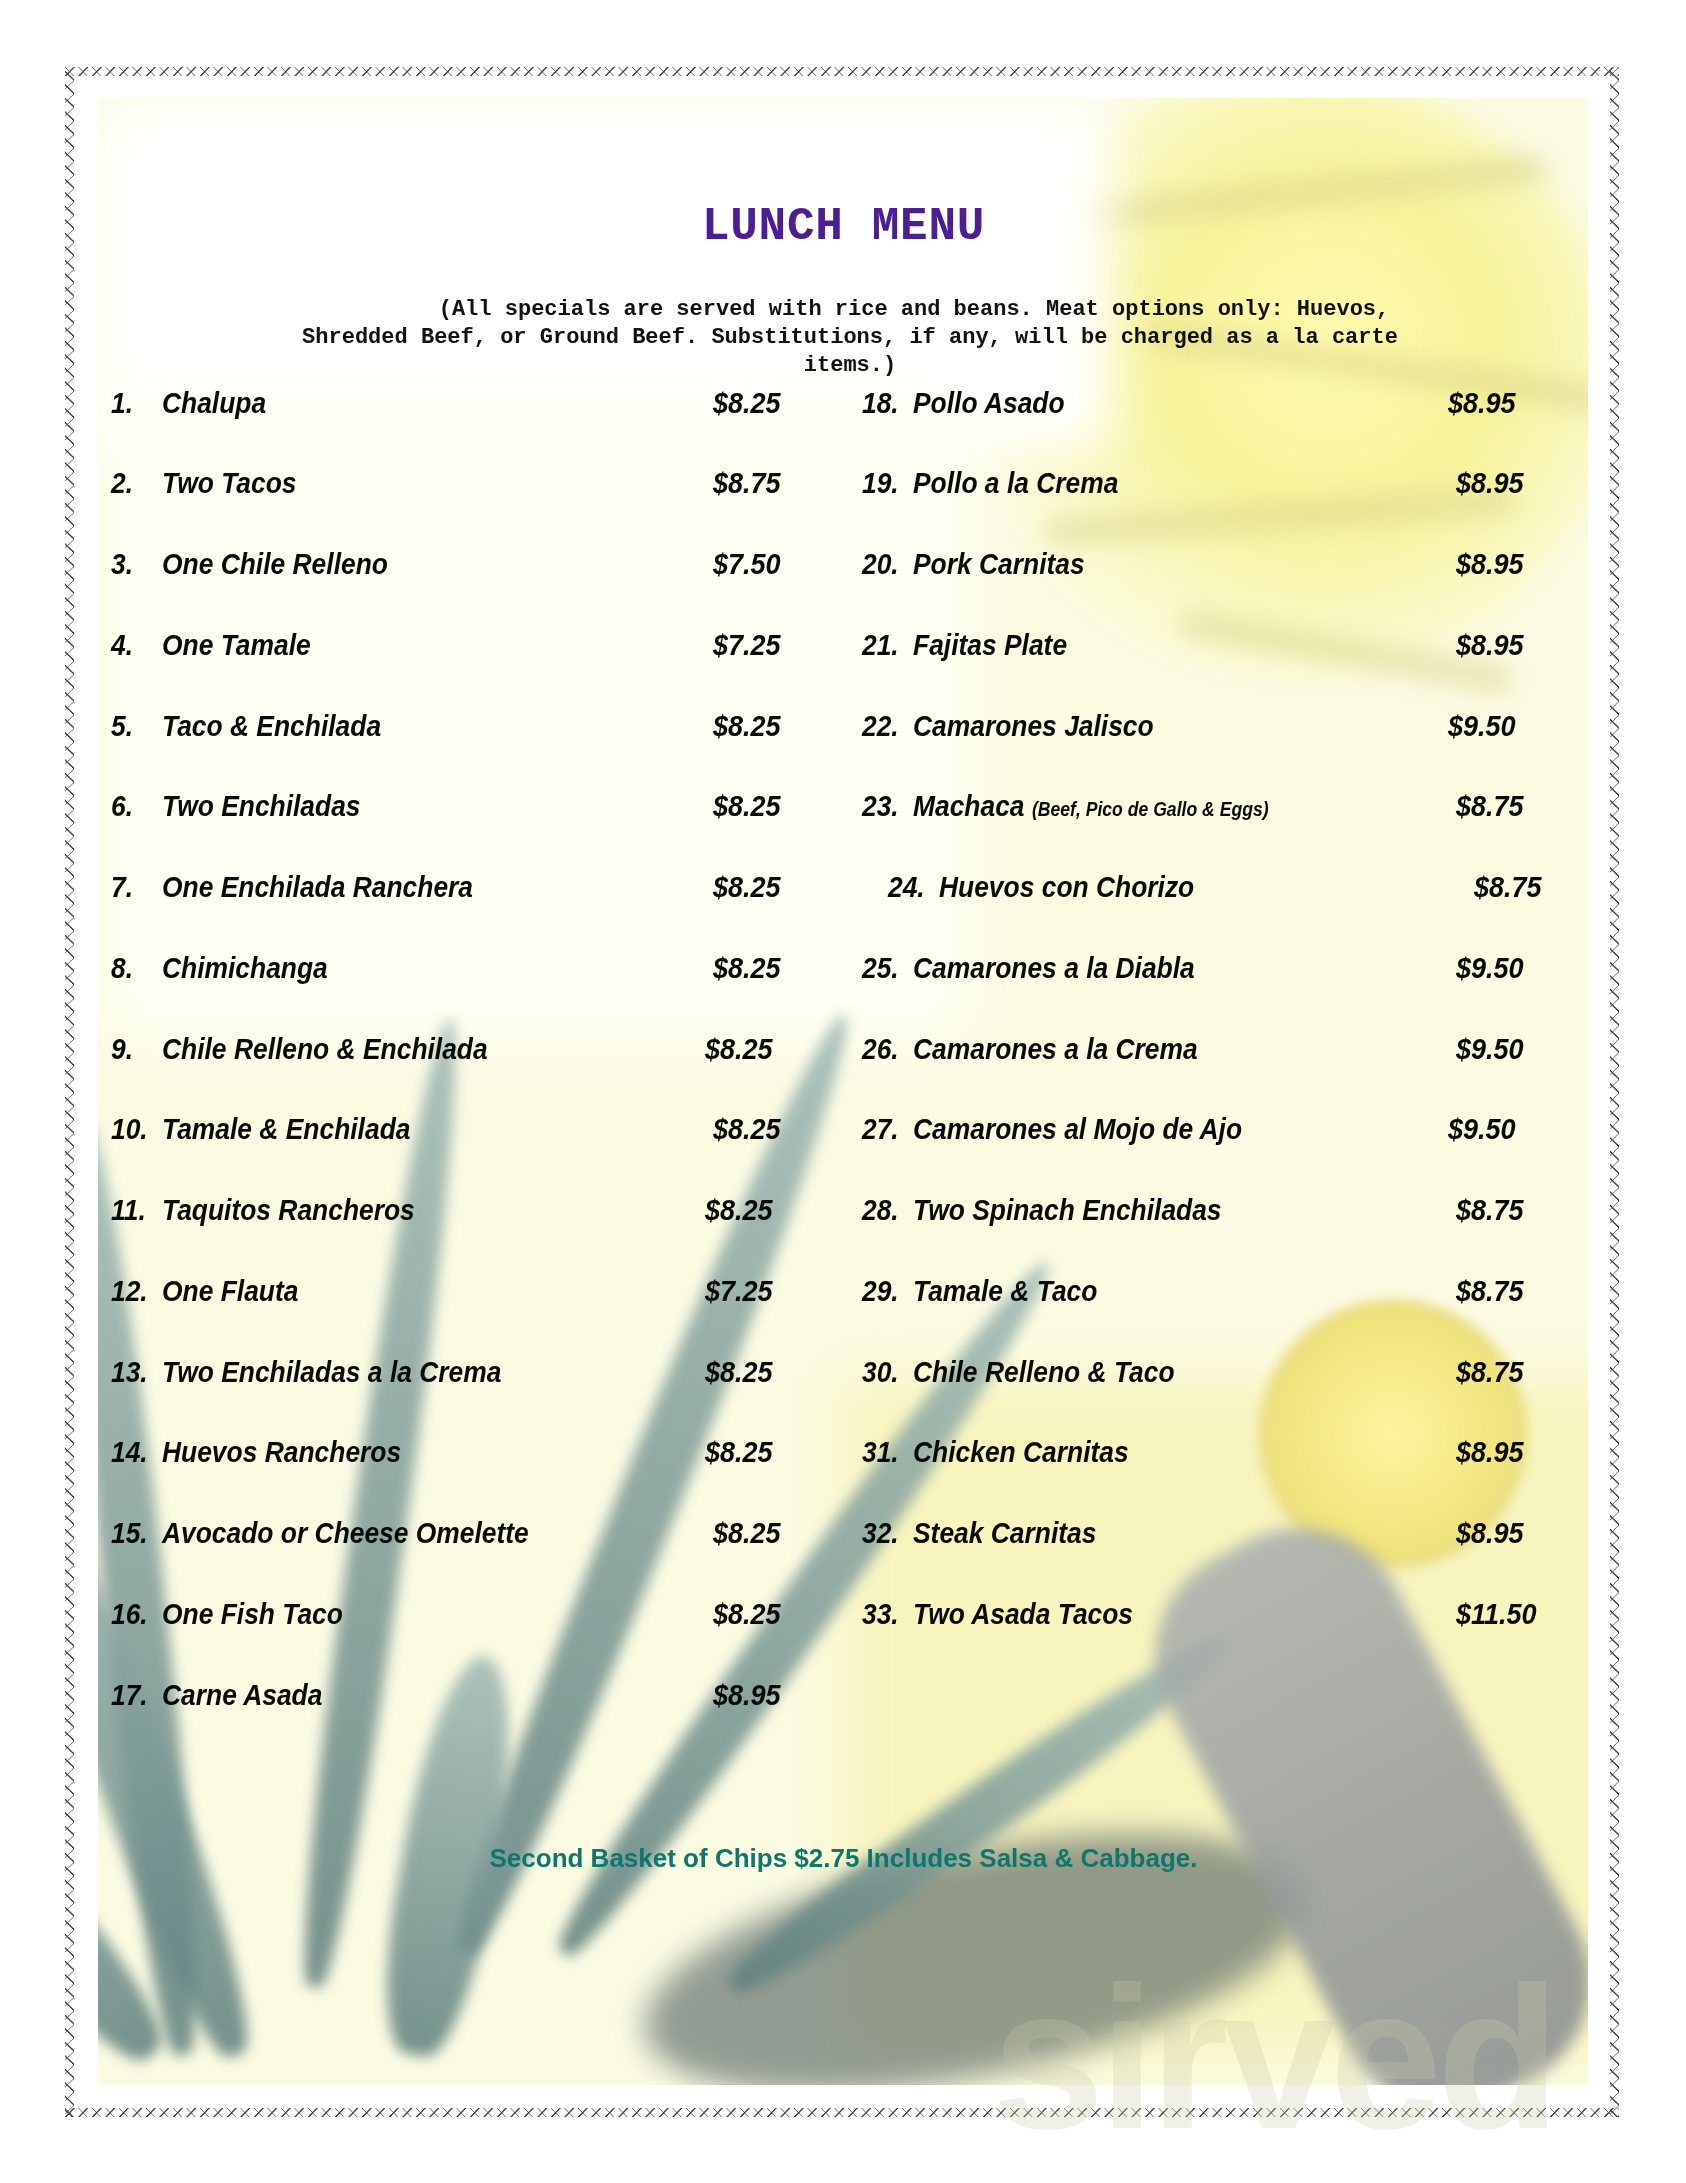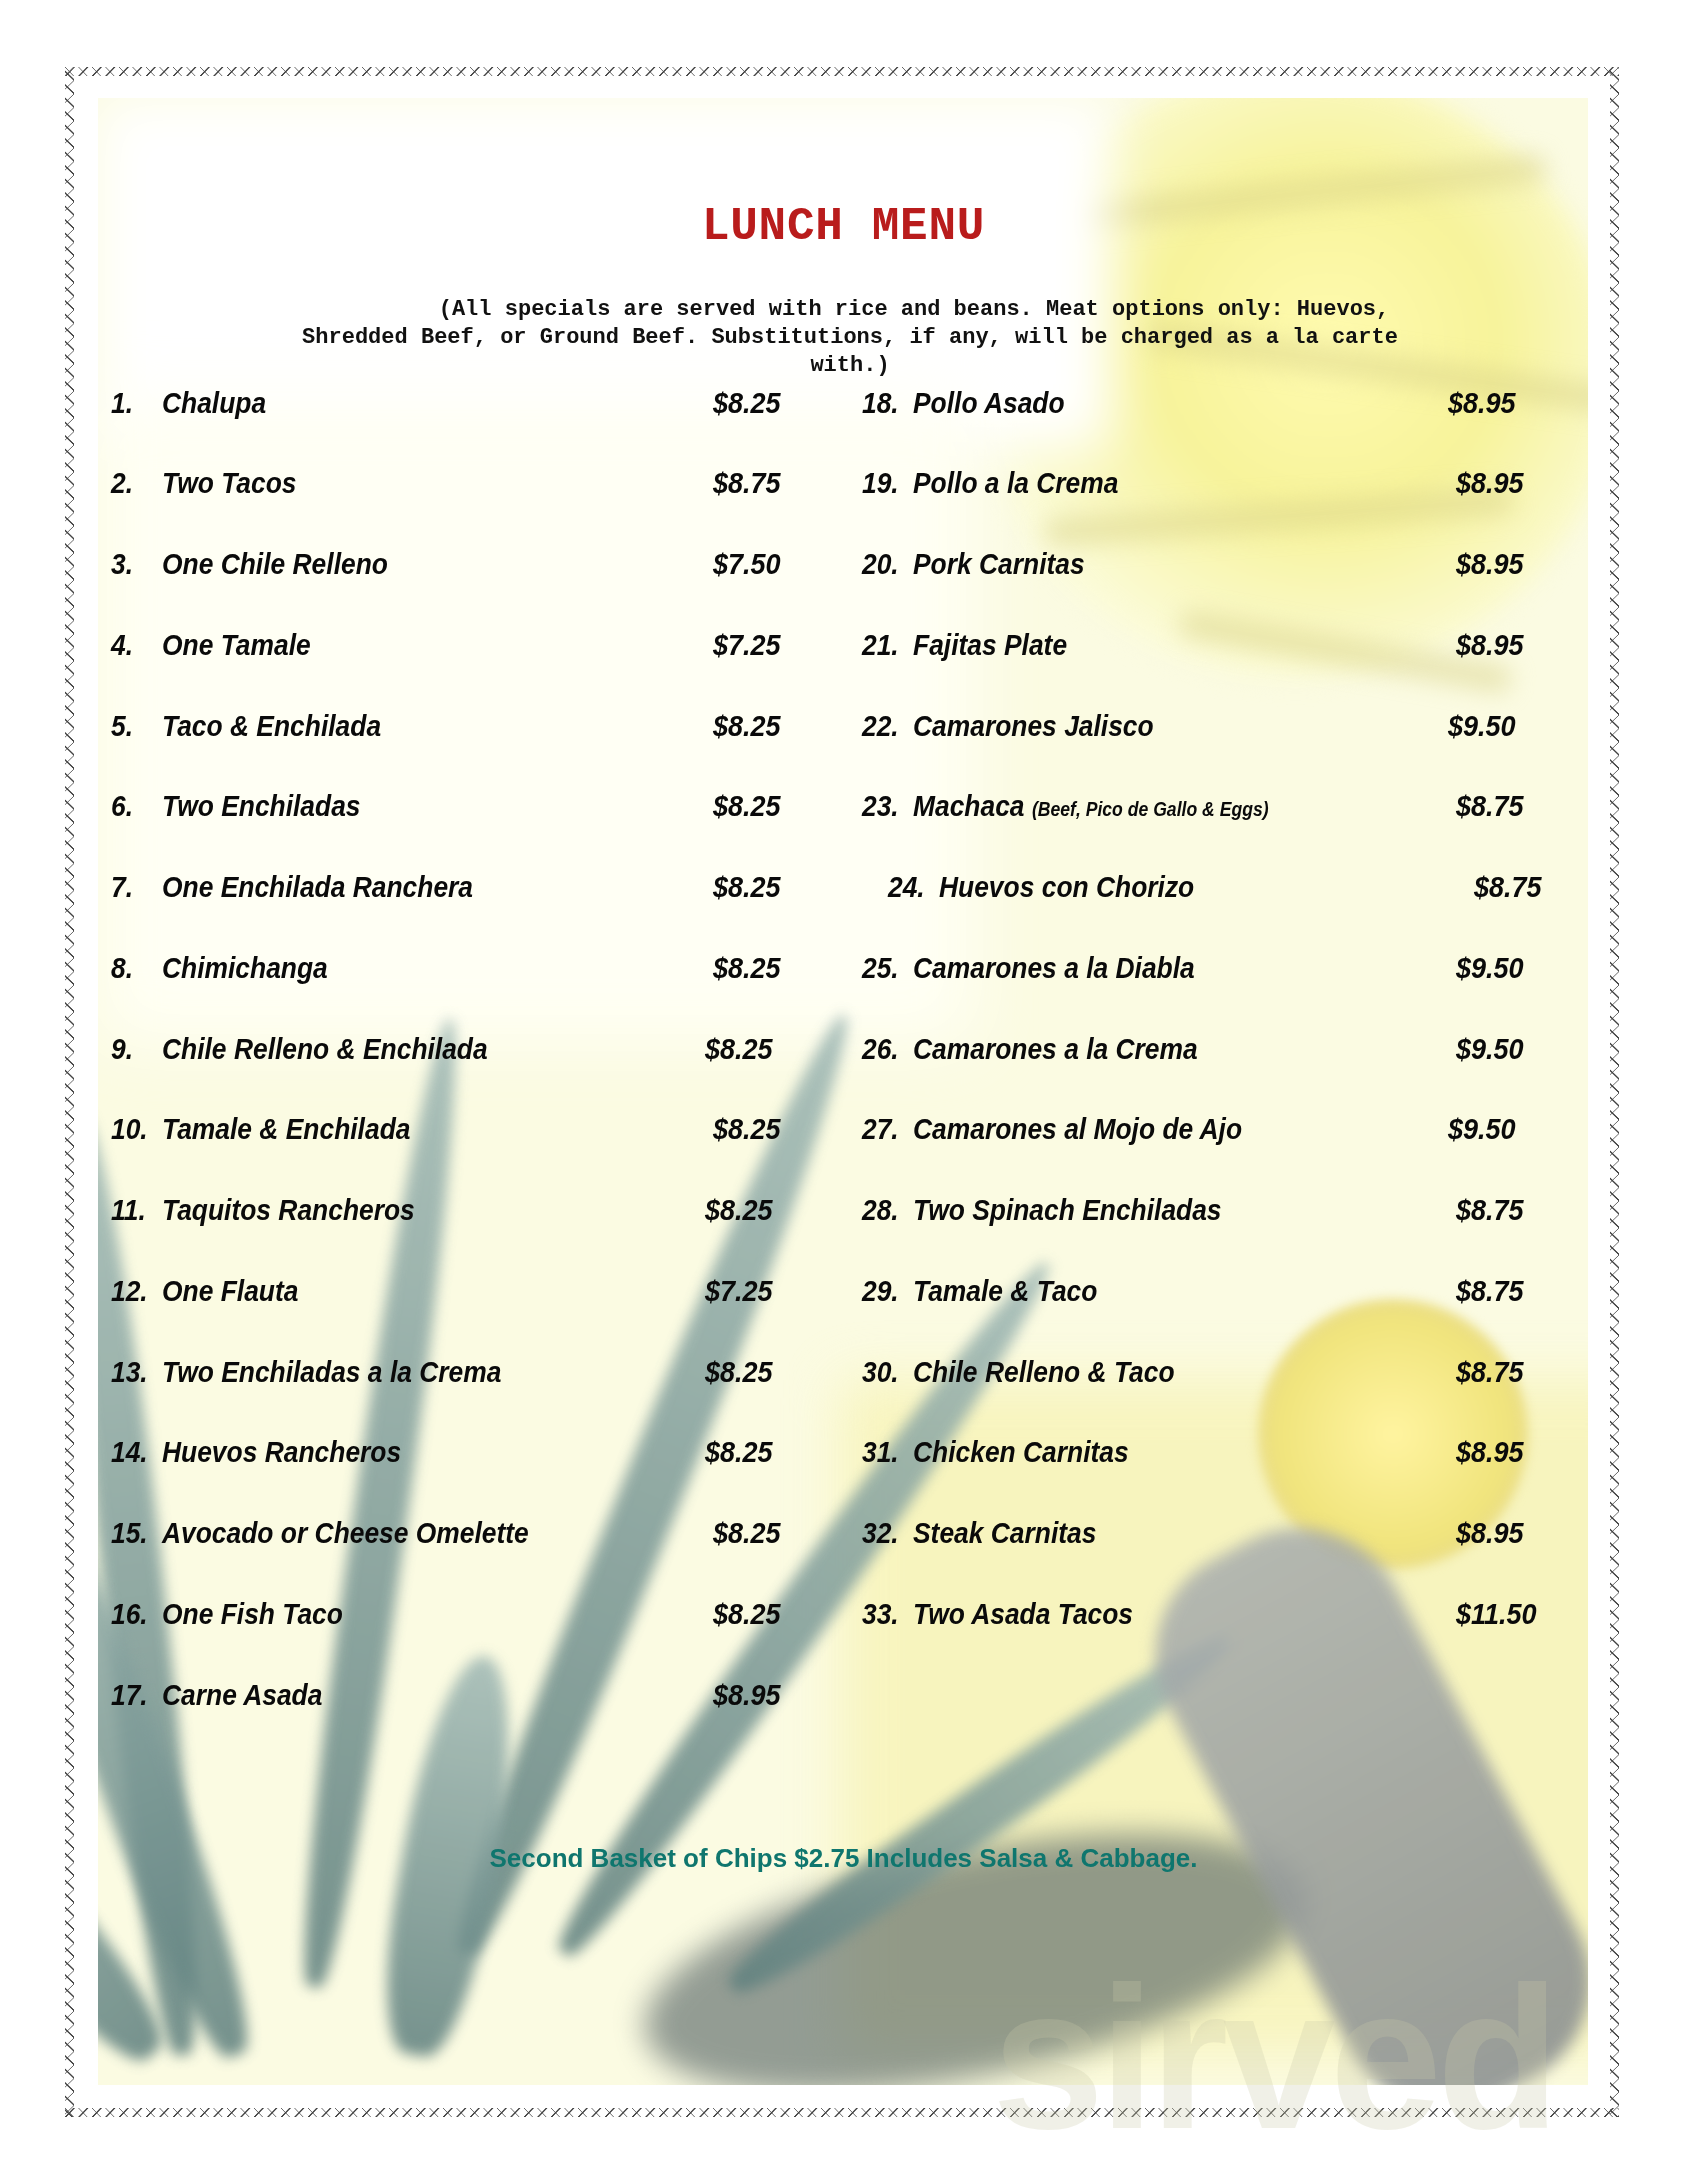--- a/index.html
+++ b/index.html
@@ -57,21 +57,21 @@
   .watermark {
     position: absolute; left: 992px; top: 1957px;
     font-family: "Liberation Sans", sans-serif; font-weight: bold;
     font-size: 202px; letter-spacing: -5.4px; color: rgba(200,200,170,0.28);
     line-height: 1;
   }
 
   .title {
     position: absolute; left: 0; width: 1687px; top: 201px; text-align: center;
     font-family: "Liberation Mono", monospace; font-weight: bold;
-    font-size: 46px; color: #b91c1c; letter-spacing: 0.7px;
+    font-size: 46px; color: #4c1d95; letter-spacing: 0.7px;
   }
   .note {
     position: absolute; left: 216px; width: 1268px; top: 296px; text-align: center;
     font-family: "Liberation Mono", monospace; font-weight: bold;
     font-size: 22px; line-height: 28px; color: #111;
   }
   .note .indent { display: inline-block; width: 128px; }
 
   .item {
     position: absolute; height: 40px;
@@ -123,21 +123,21 @@
   <div class="bg figure"></div>
 </div>
 
 <div class="watermark">sirved</div>
 
 <div class="title">LUNCH MENU</div>
 
 <div class="note">
   <div><span class="indent"></span><span>(All specials are served with rice and beans. Meat options only: Huevos,</span></div>
   <div>Shredded Beef, or Ground Beef. Substitutions, if any, will be charged as a la carte</div>
-  <div>with.)</div>
+  <div>items.)</div>
 </div>
 
 <div id="left-col">
     <div class="item" style="left: 111px; top: 383px; width: 708px;">
       <span class="num">1.</span>
       <span class="name" style="left: 51px;"><span>Chalupa</span></span>
       <span class="price" style="left: 602px;">$8.25</span>
     </div>
     <div class="item" style="left: 111px; top: 463px; width: 708px;">
       <span class="num">2.</span>

